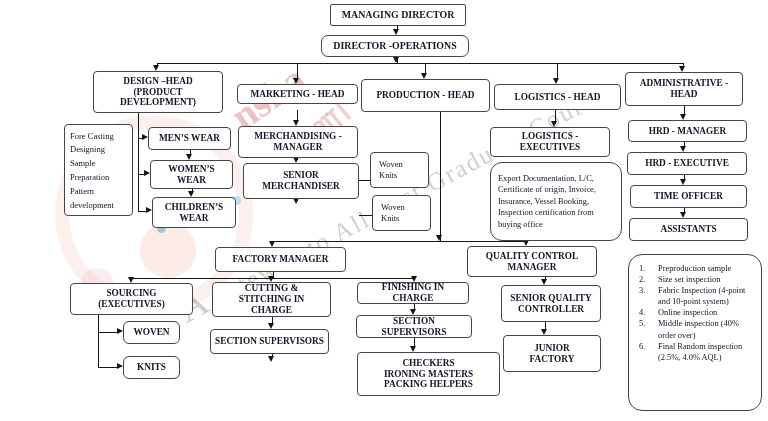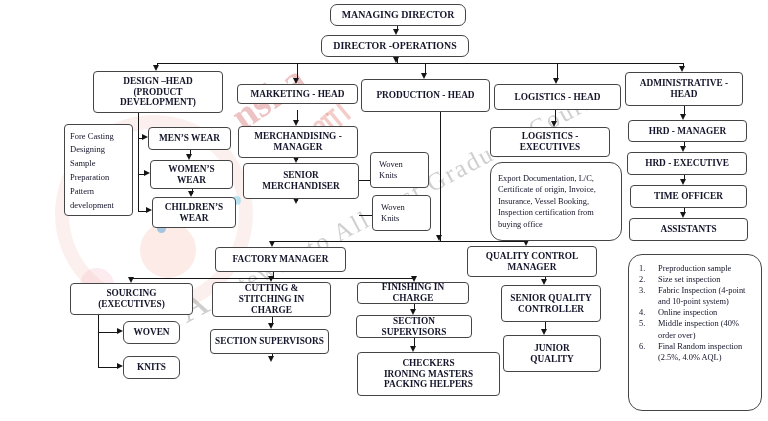--- a/index.html
+++ b/index.html
@@ -109,21 +109,21 @@
   <i class="ad" style="left:680px;top:146px"></i>
   <i class="ad" style="left:680px;top:179px"></i>
   <i class="ad" style="left:680px;top:212px"></i>
 
   <i class="ar" style="left:142px;top:134px"></i>
   <i class="ar" style="left:144px;top:170px"></i>
   <i class="ar" style="left:146px;top:207px"></i>
   <i class="ar" style="left:117px;top:328px"></i>
   <i class="ar" style="left:117px;top:363px"></i>
 
-  <div class="node lg" style="left:330px;top:4px;width:136px;height:22px;border-radius:7px">MANAGING DIRECTOR</div>
+  <div class="node lg" style="left:330px;top:4px;width:136px;height:22px;border-radius:2px">MANAGING DIRECTOR</div>
   <div class="node lg" style="left:321px;top:35px;width:148px;height:22px;border-radius:7px">DIRECTOR -OPERATIONS</div>
 
   <div class="node" style="left:93px;top:71px;width:130px;height:42px;padding:2px 10px">DESIGN –HEAD (PRODUCT DEVELOPMENT)</div>
   <div class="node" style="left:237px;top:84px;width:121px;height:20px">MARKETING - HEAD</div>
   <div class="node" style="left:361px;top:79px;width:129px;height:33px">PRODUCTION - HEAD</div>
   <div class="node" style="left:494px;top:84px;width:127px;height:26px">LOGISTICS - HEAD</div>
   <div class="node" style="left:625px;top:72px;width:118px;height:34px;padding:2px 12px">ADMINISTRATIVE - HEAD</div>
 
   <div class="node plain tasks" style="left:64px;top:124px;width:69px;height:92px;padding:4px 3px 2px 5px;line-height:1.62">
     <span>Fore Casting</span>
@@ -152,21 +152,21 @@
   <div class="node plain" style="left:490px;top:162px;width:132px;height:79px;border-radius:12px;padding:6px 7px;line-height:1.37;font-size:8.4px">Export Documentation, L/C, Certificate of origin, Invoice, Insurance, Vessel Booking, Inspection certification from buying office</div>
 
   <div class="node" style="left:628px;top:120px;width:119px;height:22px">HRD - MANAGER</div>
   <div class="node" style="left:627px;top:152px;width:120px;height:23px">HRD - EXECUTIVE</div>
   <div class="node" style="left:630px;top:185px;width:117px;height:23px">TIME OFFICER</div>
   <div class="node" style="left:629px;top:218px;width:119px;height:23px">ASSISTANTS</div>
 
   <div class="node" style="left:215px;top:247px;width:131px;height:25px">FACTORY MANAGER</div>
   <div class="node" style="left:467px;top:246px;width:130px;height:31px;padding:2px 8px">QUALITY CONTROL MANAGER</div>
   <div class="node" style="left:501px;top:285px;width:100px;height:37px;padding:2px 6px">SENIOR QUALITY CONTROLLER</div>
-  <div class="node" style="left:503px;top:335px;width:98px;height:37px;padding:2px 24px">JUNIOR QUALITY</div>
+  <div class="node" style="left:503px;top:335px;width:98px;height:37px;padding:2px 24px">JUNIOR FACTORY</div>
 
   <div class="node" style="left:70px;top:283px;width:123px;height:32px;padding:2px 18px">SOURCING (EXECUTIVES)</div>
   <div class="node" style="left:123px;top:321px;width:57px;height:23px;border-radius:6px">WOVEN</div>
   <div class="node" style="left:123px;top:356px;width:57px;height:23px;border-radius:6px">KNITS</div>
 
   <div class="node" style="left:212px;top:282px;width:119px;height:35px;padding:2px 8px">CUTTING &amp; STITCHING IN CHARGE</div>
   <div class="node" style="left:210px;top:329px;width:119px;height:25px">SECTION SUPERVISORS</div>
 
   <div class="node" style="left:357px;top:282px;width:112px;height:22px">FINISHING IN CHARGE</div>
   <div class="node" style="left:356px;top:315px;width:116px;height:23px">SECTION SUPERVISORS</div>

